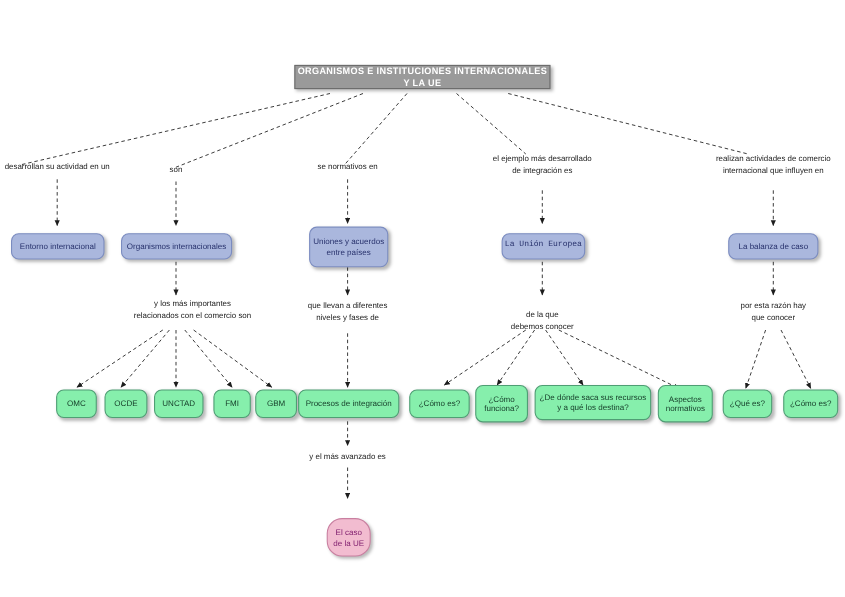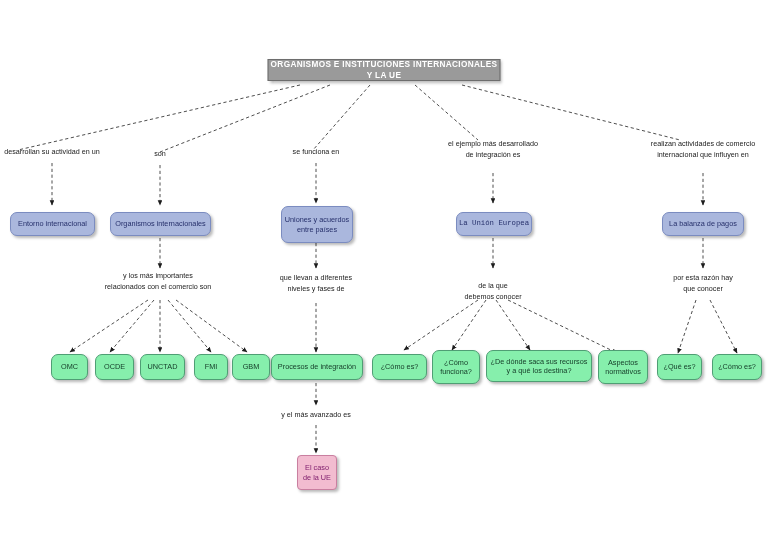--- a/index.html
+++ b/index.html
@@ -66,24 +66,25 @@
     border: 1.1px solid #4f9e74;
     border-radius: 7px;
     color: #17402b;
     font-size: 7.3px;
     box-shadow: 2px 2px 3px rgba(0,0,0,0.28);
   }
   
   .node.pink-node {
     background: #f2bcd0;
     border: 1.1px solid #c97fa0;
-    border-radius: 4px;
+    border-radius: 14px;
     color: #7d1a6b;
     font-size: 7.3px;
     box-shadow: 2px 2px 3px rgba(0,0,0,0.28);
+    margin-top: 16px;
   }
   
   .link-label {
     position: absolute;
     font-size: 7.2px;
     color: #1a1a1a;
     text-align: center;
     line-height: 1.55;
     white-space: pre-line;
     transform: translateX(-50%);
@@ -143,40 +144,40 @@
       <path d="M710,300 L737,353"></path>
     </g>
   </svg>
 
   <div class="node title-node" style="left:264px; top:59px; width:240px; height:22px;">ORGANISMOS E INSTITUCIONES INTERNACIONALES Y LA UE</div>
 
   <div class="link-label" style="left:52px; top:146px; width:150px;">desarrollan su actividad en un</div>
 
   <div class="link-label" style="left:160px; top:148px; width:60px;">son</div>
 
-  <div class="link-label" style="left:316px; top:146px; width:110px;">se funciona en</div>
+  <div class="link-label" style="left:316px; top:146px; width:110px;">se normativos en</div>
 
   <div class="link-label" style="left:493px; top:138px; width:160px;">el ejemplo más desarrollado
 de integración es</div>
 
   <div class="link-label" style="left:703px; top:138px; width:170px;">realizan actividades de comercio
 internacional que influyen en</div>
 
   <div class="node blue-node" style="left:10px; top:212px; width:85px; height:24px;">Entorno internacional</div>
 
   <div class="node blue-node" style="left:110px; top:212px; width:101px; height:24px;">Organismos internacionales</div>
 
   <div class="node blue-node" style="left:281px; top:206px; width:72px; height:37px;">Uniones y acuerdos
 entre países</div>
 
   <div class="node blue-node" style="left:456px; top:212px; width:76px; height:24px;font-family:Liberation Mono, monospace;">La Unión Europea</div>
 
-  <div class="node blue-node" style="left:662px; top:212px; width:82px; height:24px;">La balanza de pagos</div>
-
-  <div class="link-label" style="left:158px; top:270px; width:180px;">y los más importantes
+  <div class="node blue-node" style="left:662px; top:212px; width:82px; height:24px;">La balanza de caso</div>
+
+  <div class="link-label" style="left:175px; top:270px; width:180px;">y los más importantes
 relacionados con el comercio son</div>
 
   <div class="link-label" style="left:316px; top:272px; width:130px;">que llevan a diferentes
 niveles y fases de</div>
 
   <div class="link-label" style="left:493px; top:264px; width:120px;margin-top:16px;">de la que
 debemos conocer</div>
 
   <div class="link-label" style="left:703px; top:272px; width:110px;">por esta razón hay
 que conocer</div>

